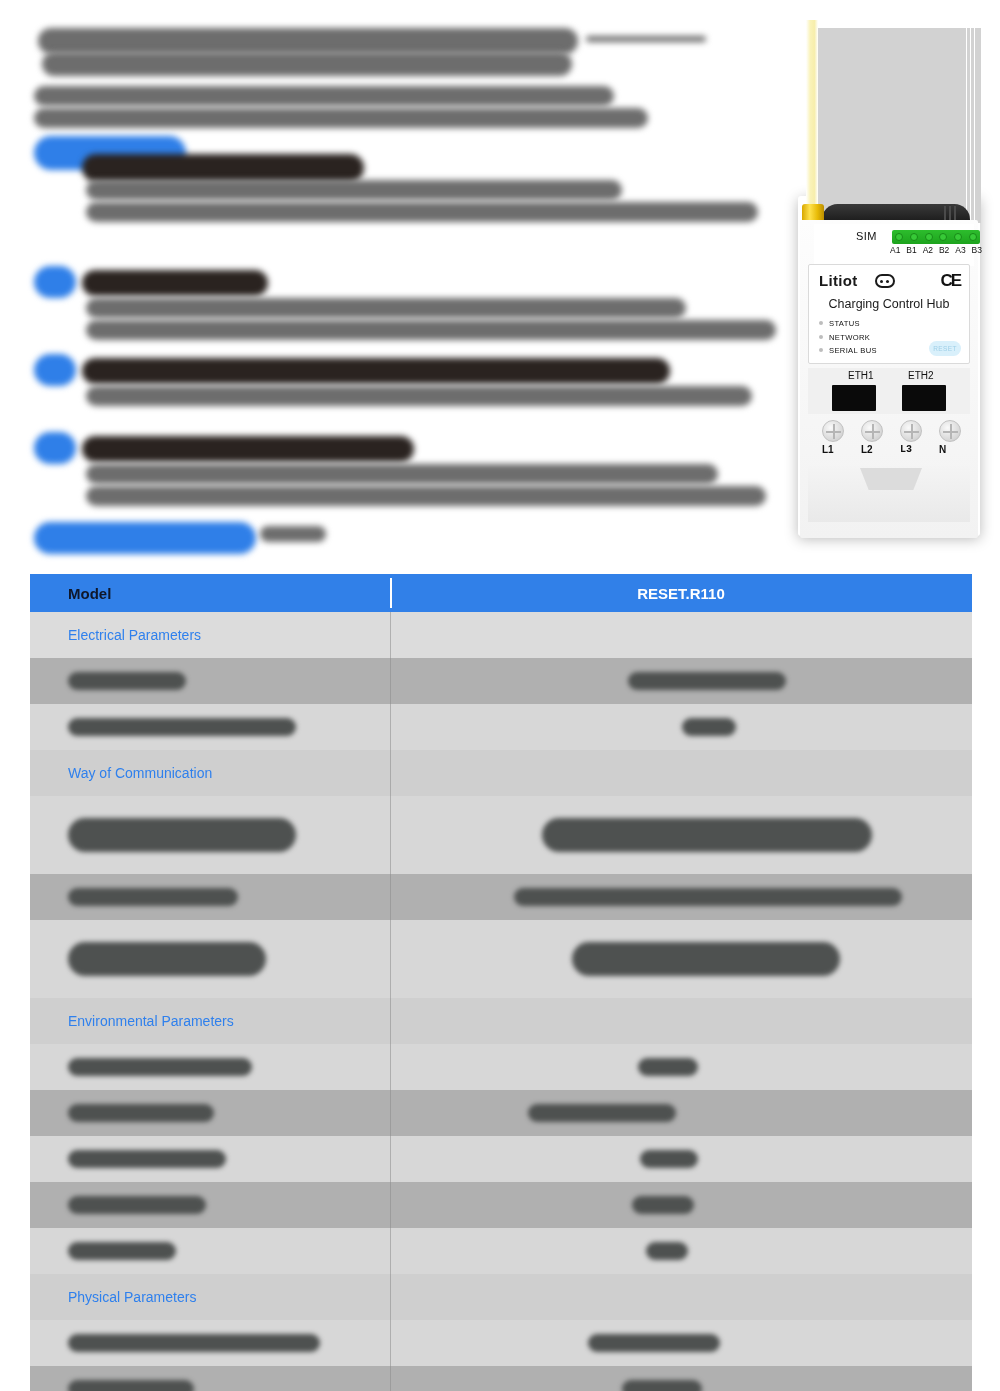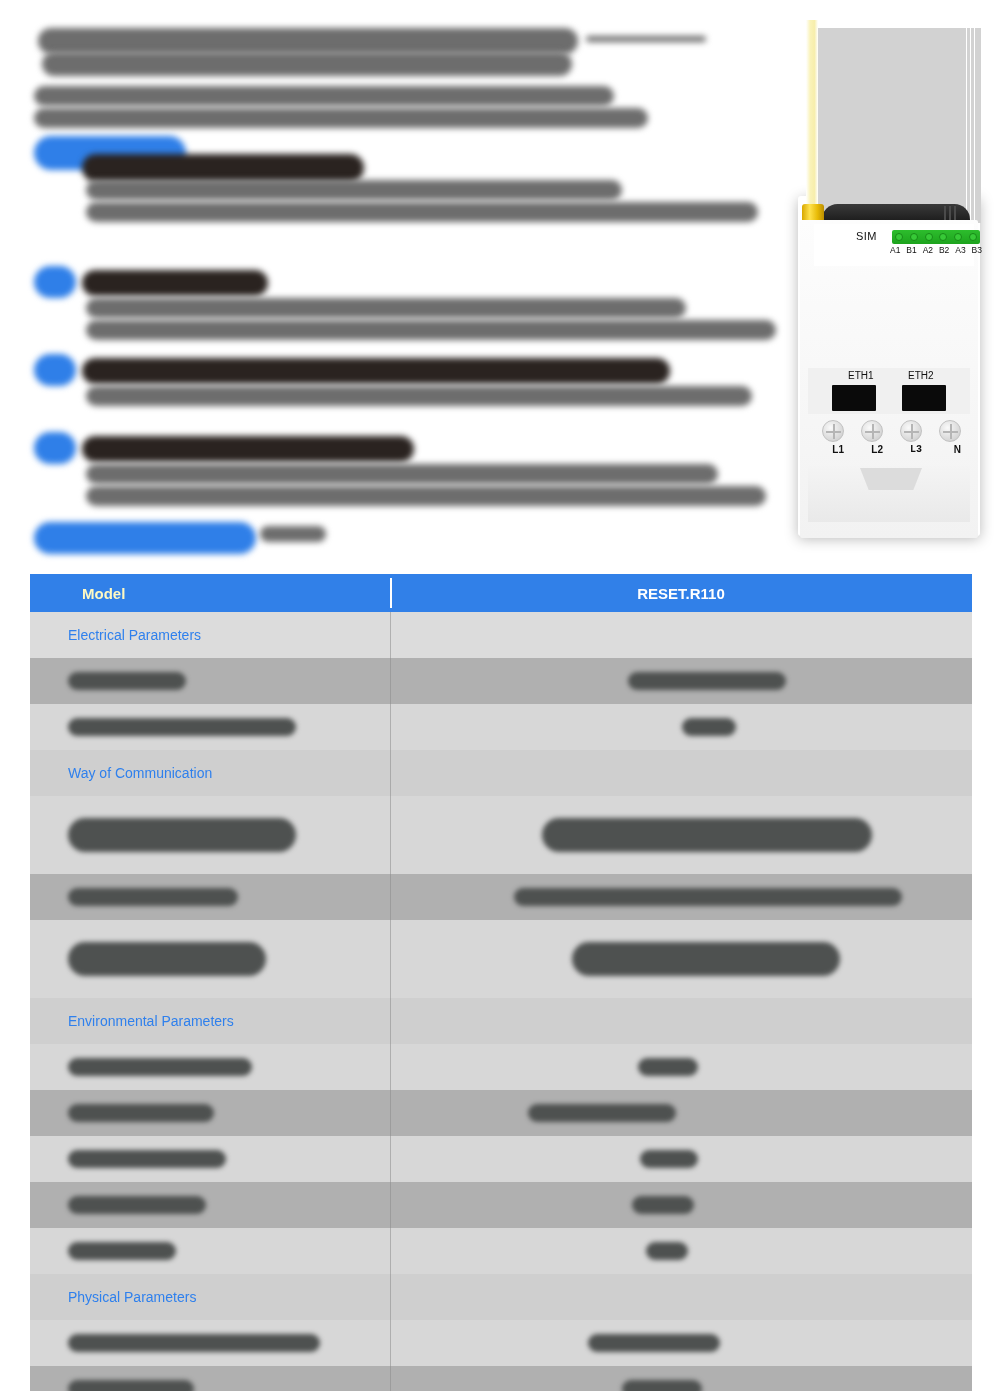--- a/index.html
+++ b/index.html
@@ -154,42 +154,42 @@
     position:absolute; top:0; width:22px; height:22px; border-radius:50%;
     background:radial-gradient(circle at 38% 34%, #fafafa, #d6d6d6 70%, #bdbdbd);
     border:1px solid #c2c2c2;
   }
   .screw:before, .screw:after{
     content:""; position:absolute; background:#b5b5b5;
   }
   .screw:before{ left:3px; top:9.5px; width:15px; height:2px; }
   .screw:after { left:9.5px; top:3px; width:2px; height:15px; }
   .screw-lbl{
-    position:absolute; top:24px; width:22px; text-align:right;
+    position:absolute; top:24px; width:22px; text-align:left;
     font-size:10px; font-weight:bold; color:#111;
   }
   .din-foot{
     position:absolute; left:8px; top:246px; width:162px; height:56px;
     background:linear-gradient(180deg,#f4f4f4,#e9e9e9);
   }
   .din-clip{
     position:absolute; left:52px; top:2px; width:62px; height:22px;
     background:#dcdcdc;
     clip-path: polygon(0 0, 100% 0, 86% 100%, 14% 100%);
   }
 
   
   #table { position:absolute; left:30px; top:574px; width:942px; }
   .trow { position:relative; display:flex; width:100%; }
   .tcol-l { width:360px; flex:0 0 360px; position:relative; }
   .tcol-r { flex:1; position:relative; }
 
   .thead { background:#3180e8; height:38px; }
   .thead .tcol-l, .thead .tcol-r{ display:flex; align-items:center; }
-  .thead .tcol-l{ padding-left:52px; color:#fef9c3; font-size:15px; font-weight:bold; }
+  .thead .tcol-l{ padding-left:38px; color:#0f172a; font-size:15px; font-weight:bold; }
   .thead .tcol-r{ justify-content:center; color:#fff; font-size:15px; font-weight:bold; }
   .thead .tcol-r:before{
     content:""; position:absolute; left:0; top:4px; bottom:4px; width:2px; background:#fff;
   }
 
   .sect { height:46px; background:#dcdcdc; }
   .sect .tcol-l{
     display:flex; align-items:center; padding-left:38px;
     color:#2f80ed; font-size:14px;
   }
@@ -282,20 +282,32 @@
         <div class="term-names">
           <span>A1</span>
           <span>B1</span>
           <span>A2</span>
           <span>B2</span>
           <span>A3</span>
           <span>B3</span>
         </div>
       </div>
 
+      <div class="label-card">
+        <span class="brand">Litiot</span>
+        <span class="brand-bubble"></span>
+        <span class="ce">CE</span>
+        <div class="dev-title">Charging Control Hub</div>
+        <div class="led-list">
+          <div>STATUS</div>
+          <div>NETWORK</div>
+          <div>SERIAL BUS</div>
+        </div>
+        <div class="reset-btn">RESET</div>
+      </div>
 
       <div class="eth-zone">
         <span class="eth-lbl" style="left:40px;">ETH1</span>
         <span class="eth-lbl" style="left:100px;">ETH2</span>
         <div class="eth-port" style="left:24px;"></div>
         <div class="eth-port" style="left:94px;"></div>
       </div>
 
       <div class="screws">
         <div class="screw" style="left:14px;"></div>

